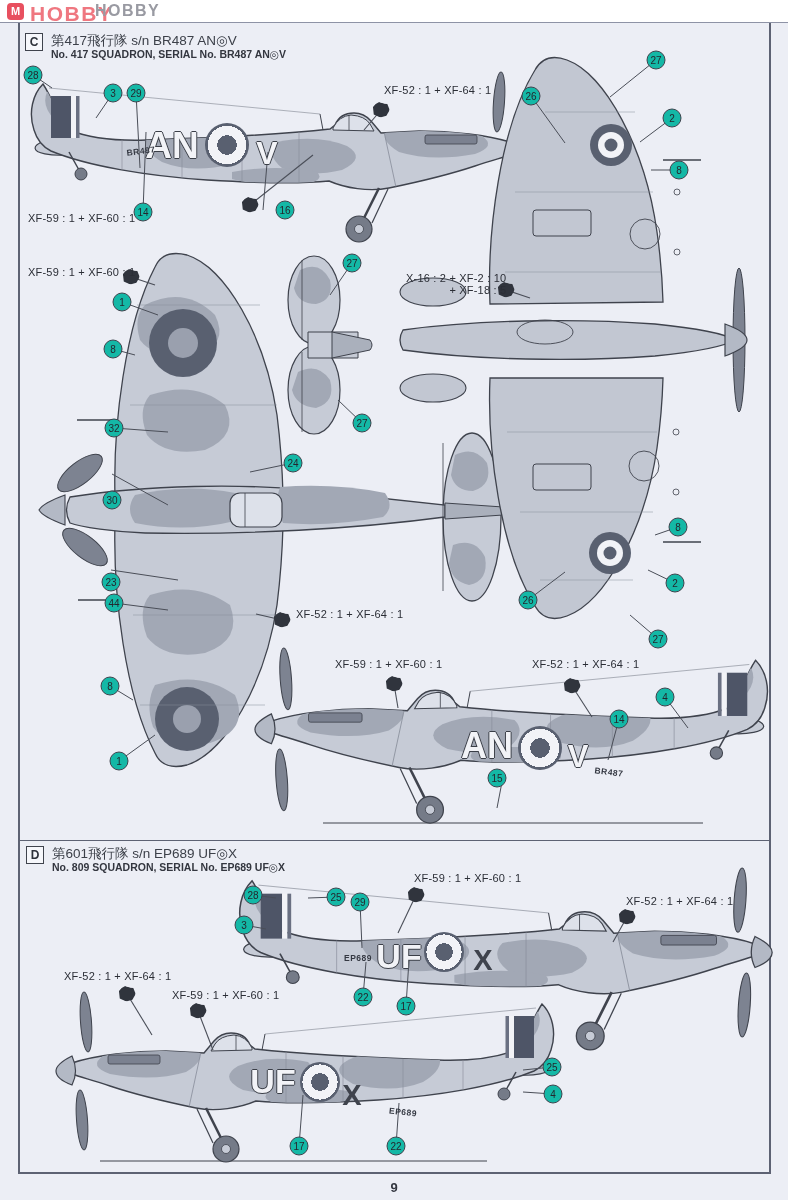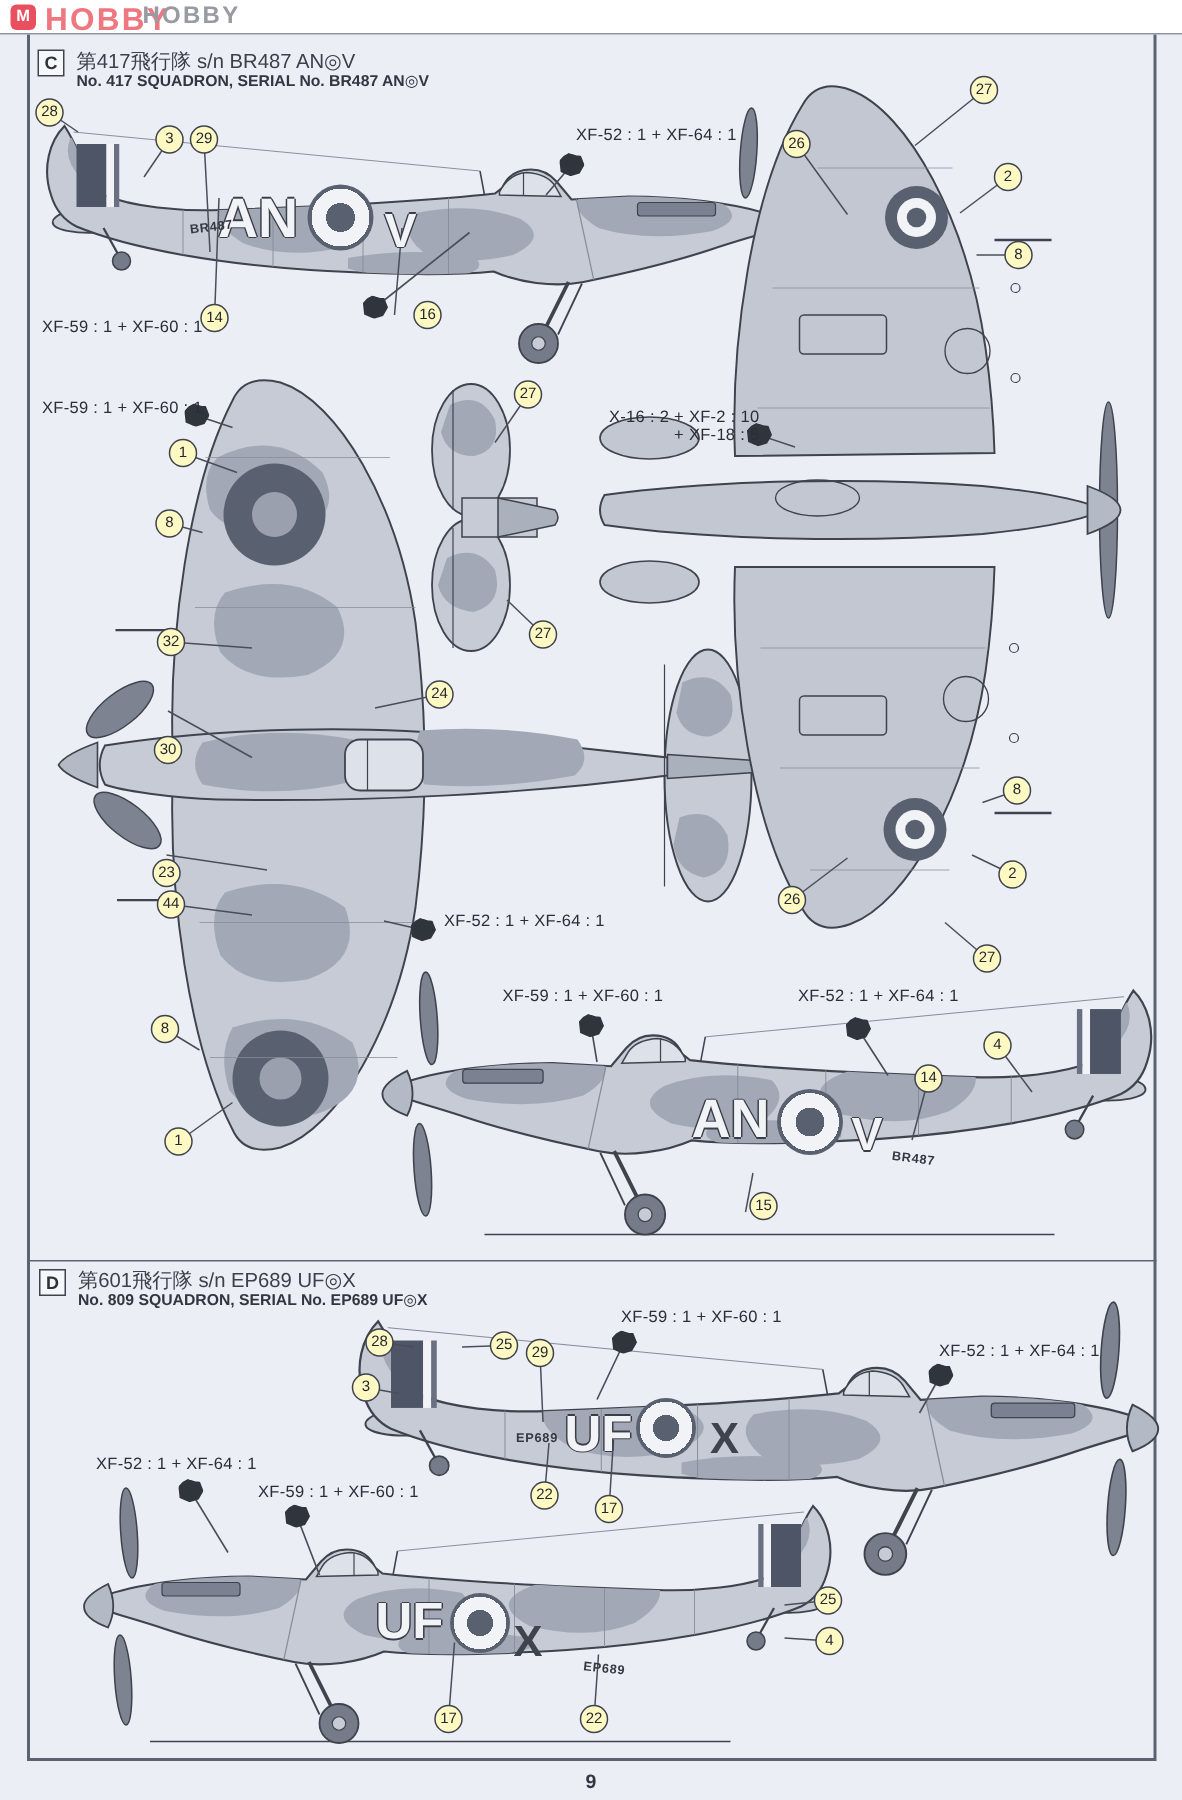--- a/index.html
+++ b/index.html
@@ -23,21 +23,21 @@
   .frame-div{position:absolute;left:18px;top:840px;width:752.5px;height:1.2px;background:#5d6273;}
   
   .sec{position:absolute;z-index:20;}
   .sec-box{position:absolute;left:0;top:0;width:16px;height:16px;border:1.6px solid #3f434d;
            background:#f6f7fb;color:#2e323b;font-weight:bold;font-size:12px;
            display:flex;align-items:center;justify-content:center;}
   .sec-jp{position:absolute;left:26px;top:-1px;font-size:13.5px;color:#3c4049;white-space:nowrap;font-weight:500;}
   .sec-en{position:absolute;left:26px;top:15px;font-size:10.5px;color:#33363f;white-space:nowrap;font-weight:bold;}
   
   .callout{position:absolute;width:17px;height:17px;border:1.2px solid #3f434d;border-radius:50%;
-           background:#fef9c3;color:#24272e;font-size:10px;font-weight:500;z-index:22;
+           background:#14b8a6;color:#24272e;font-size:10px;font-weight:500;z-index:22;
            display:flex;align-items:center;justify-content:center;transform:translate(-50%,-50%);}
   .plabel{position:absolute;font-size:11px;font-weight:normal;color:#2b2e36;white-space:pre;
           z-index:22;letter-spacing:0.2px;}
   .blob{position:absolute;width:17px;height:15px;background:#30343d;z-index:22;
         transform:translate(-50%,-50%) rotate(12deg);
         clip-path:polygon(30% 0,62% 4%,78% 0,100% 38%,88% 80%,55% 100%,14% 90%,0 42%,12% 18%);}
   .code{position:absolute;font-weight:bold;color:#f2f3f7;z-index:21;transform:translate(-50%,-52%);
         text-shadow:-1px 0 #3a3e47,1px 0 #3a3e47,0 -1px #3a3e47,0 1px #3a3e47;line-height:1;}
   .code.dark{color:#3f434d;text-shadow:none;}
   .serial{position:absolute;font-size:8.5px;font-weight:bold;color:#353943;z-index:21;
@@ -297,21 +297,21 @@
       <div class="callout" style="left: 111px; top: 582px;">23</div>
       <div class="callout" style="left: 114px; top: 603px;">44</div>
       <div class="callout" style="left: 110px; top: 686px;">8</div>
       <div class="callout" style="left: 119px; top: 761px;">1</div>
       <div class="callout" style="left: 678px; top: 527px;">8</div>
       <div class="callout" style="left: 675px; top: 583px;">2</div>
       <div class="callout" style="left: 528px; top: 600px;">26</div>
       <div class="callout" style="left: 658px; top: 639px;">27</div>
       <div class="callout" style="left: 665px; top: 697px;">4</div>
       <div class="callout" style="left: 619px; top: 719px;">14</div>
-      <div class="callout" style="left: 497px; top: 804px; margin-left: 12px;">15</div>
+      <div class="callout" style="left: 497px; top: 778px;">15</div>
       <div class="callout" style="left: 253px; top: 895px;">28</div>
       <div class="callout" style="left: 336px; top: 897px;">25</div>
       <div class="callout" style="left: 360px; top: 902px;">29</div>
       <div class="callout" style="left: 244px; top: 925px;">3</div>
       <div class="callout" style="left: 363px; top: 997px;">22</div>
       <div class="callout" style="left: 406px; top: 1006px;">17</div>
       <div class="callout" style="left: 552px; top: 1067px;">25</div>
       <div class="callout" style="left: 553px; top: 1094px;">4</div>
       <div class="callout" style="left: 299px; top: 1146px;">17</div>
       <div class="callout" style="left: 396px; top: 1146px;">22</div>

